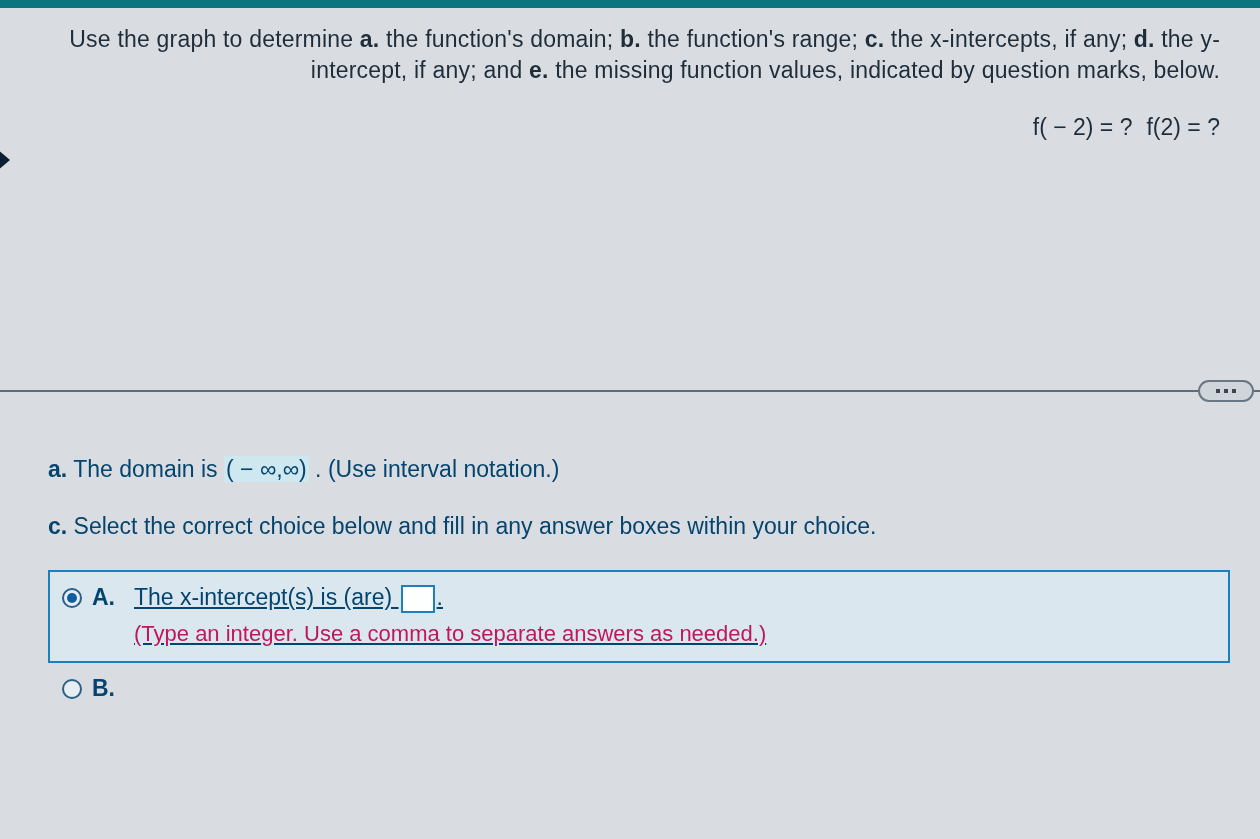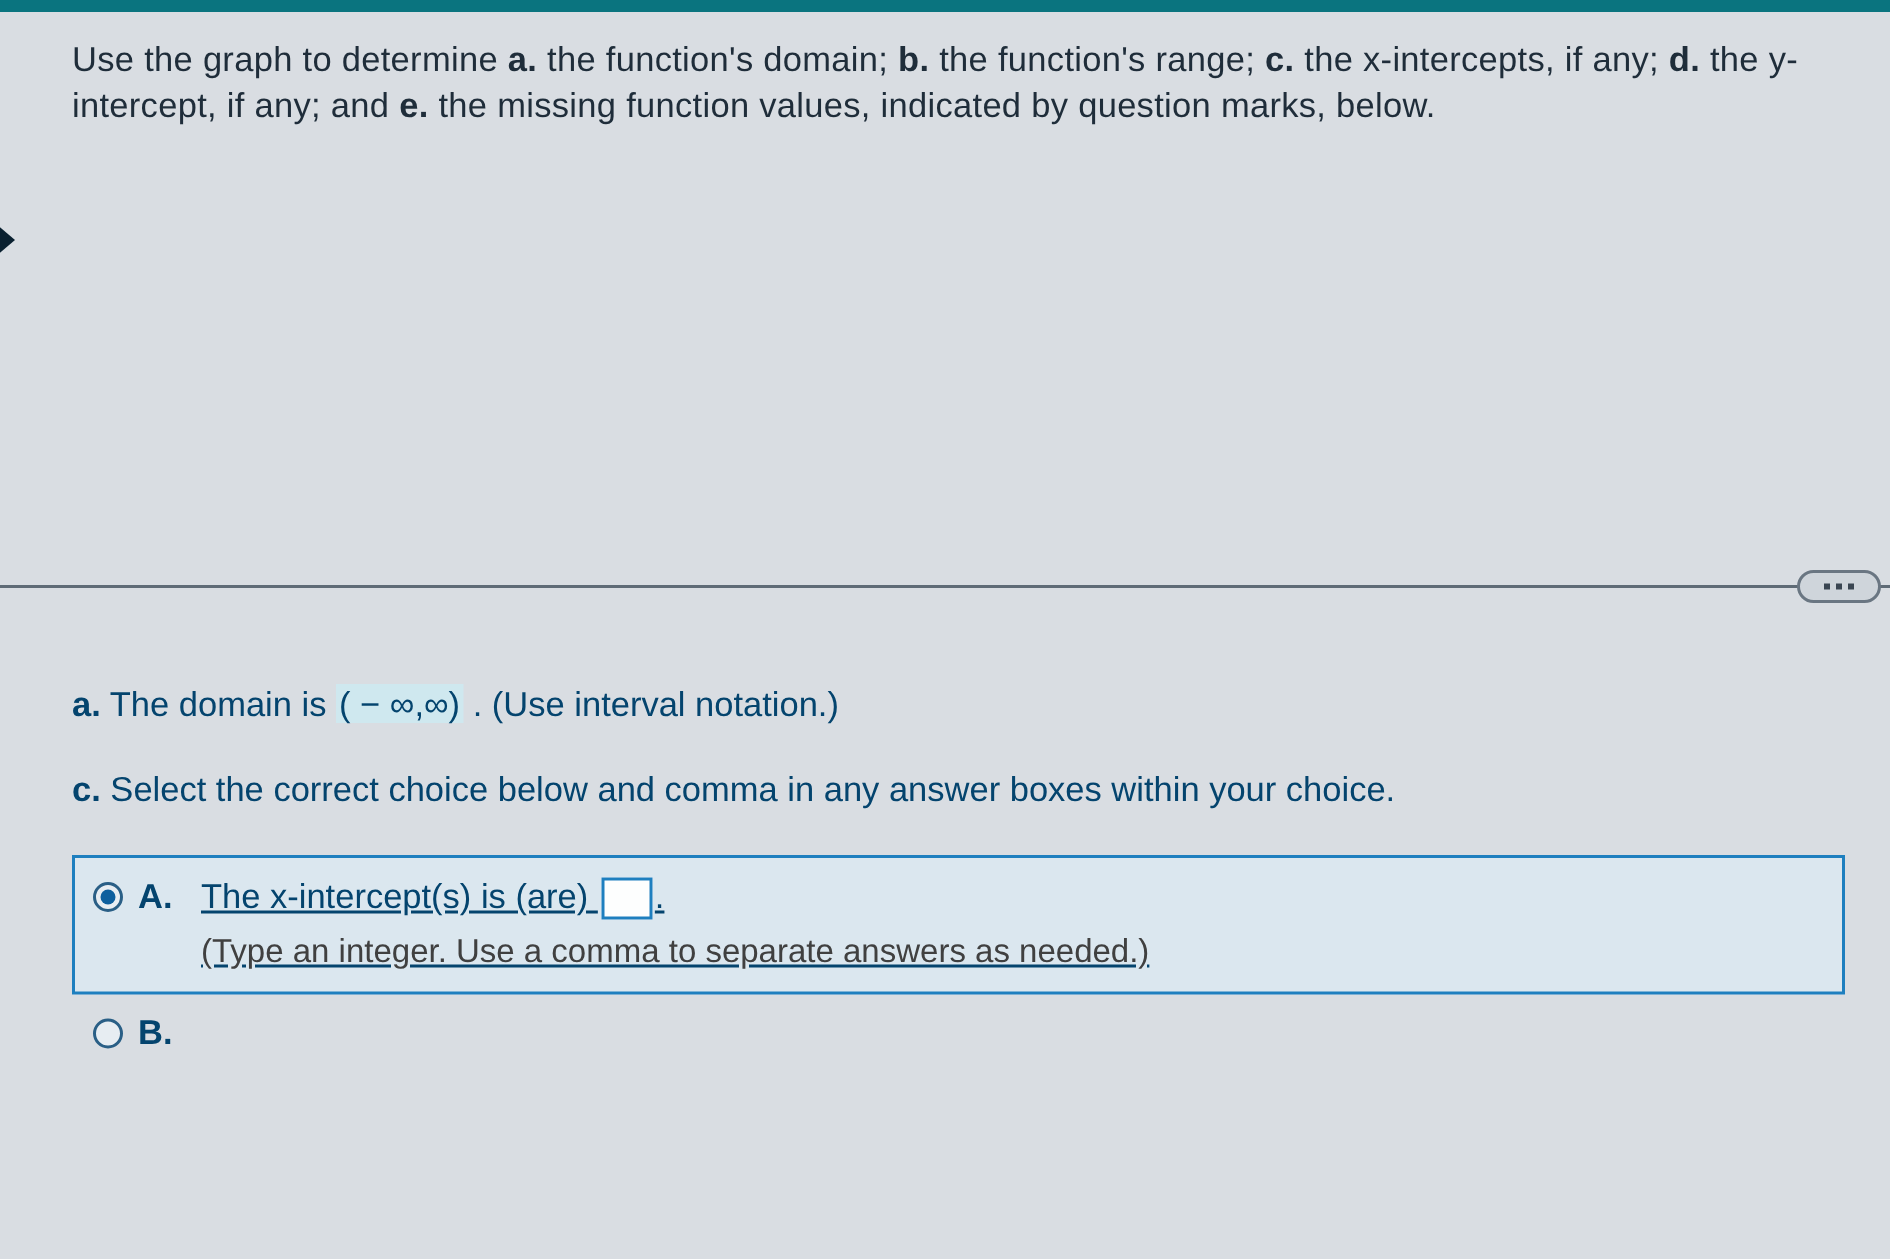--- a/index.html
+++ b/index.html
@@ -17,20 +17,21 @@
     position: relative;
   }
   .top-bar {
     position: absolute;
     top: 0; left: 0; right: 0;
     height: 8px;
     background: #0a747f;
   }
   .question-block {
     padding: 6px 40px 0 48px;
+    text-align: right;
   }
   .instructions {
     font-size: 23px;
     line-height: 1.35;
     color: #1f2d3a;
     letter-spacing: 0.2px;
   }
   .instructions .bold { font-weight: bold; }
   .fvals {
     margin: 28px 0 0 34px;
@@ -135,21 +136,21 @@
     width: 34px;
     height: 28px;
     border: 2px solid #1e7fbf;
     background: #fdfefe;
     vertical-align: middle;
     margin: 0 2px;
   }
   .hint {
     font-size: 22px;
     margin-top: 8px;
-    color: #404040;
+    color: #be185d;
   }
   .left-tri {
     position: absolute;
     left: -4px;
     top: 148px;
     width: 0; height: 0;
     border-top: 12px solid transparent;
     border-bottom: 12px solid transparent;
     border-left: 14px solid #0a2030;
   }
@@ -158,38 +159,41 @@
 <body>
 
 <div class="page">
   <div class="top-bar"></div>
   <div class="left-tri"></div>
 
   <div class="question-block">
     <p class="instructions">
       <span>Use the graph to determine </span><span class="bold">a.</span><span> the function's domain; </span><span class="bold">b.</span><span> the function's range; </span><span class="bold">c.</span><span> the x-intercepts, if any; </span><span class="bold">d.</span><span> the y-intercept, if any; and </span><span class="bold">e.</span><span> the missing function values, indicated by question marks, below.</span>
     </p>
+    <p class="fvals">
+      <span>f( − 2) = ?</span><span class="sp"></span><span>f(2) = ?</span>
+    </p>
   </div>
 
   <div class="divider-wrap"></div>
   <div class="more-pill">
     <span class="dot"></span>
     <span class="dot"></span>
     <span class="dot"></span>
   </div>
 
   <div class="answers">
 
     <p class="ans-line">
       <span class="bold">a.</span><span> The domain is </span><span class="filled">( − ∞,∞)</span><span> . (Use interval notation.)</span>
     </p>
 
 
     <p class="ans-line">
-      <span class="bold">c.</span><span> Select the correct choice below and comma in any answer boxes within your choice.</span>
+      <span class="bold">c.</span><span> Select the correct choice below and fill in any answer boxes within your choice.</span>
     </p>
 
     <div class="choice-box">
       <div class="choice-row">
         <span class="radio selected"></span>
         <span class="choice-letter">A.</span>
         <div class="choice-body">
           <span>The x-intercept(s) is (are) </span><span class="blank-box"></span><span>.</span>
           <div class="hint">(Type an integer. Use a comma to separate answers as needed.)</div>
         </div>

